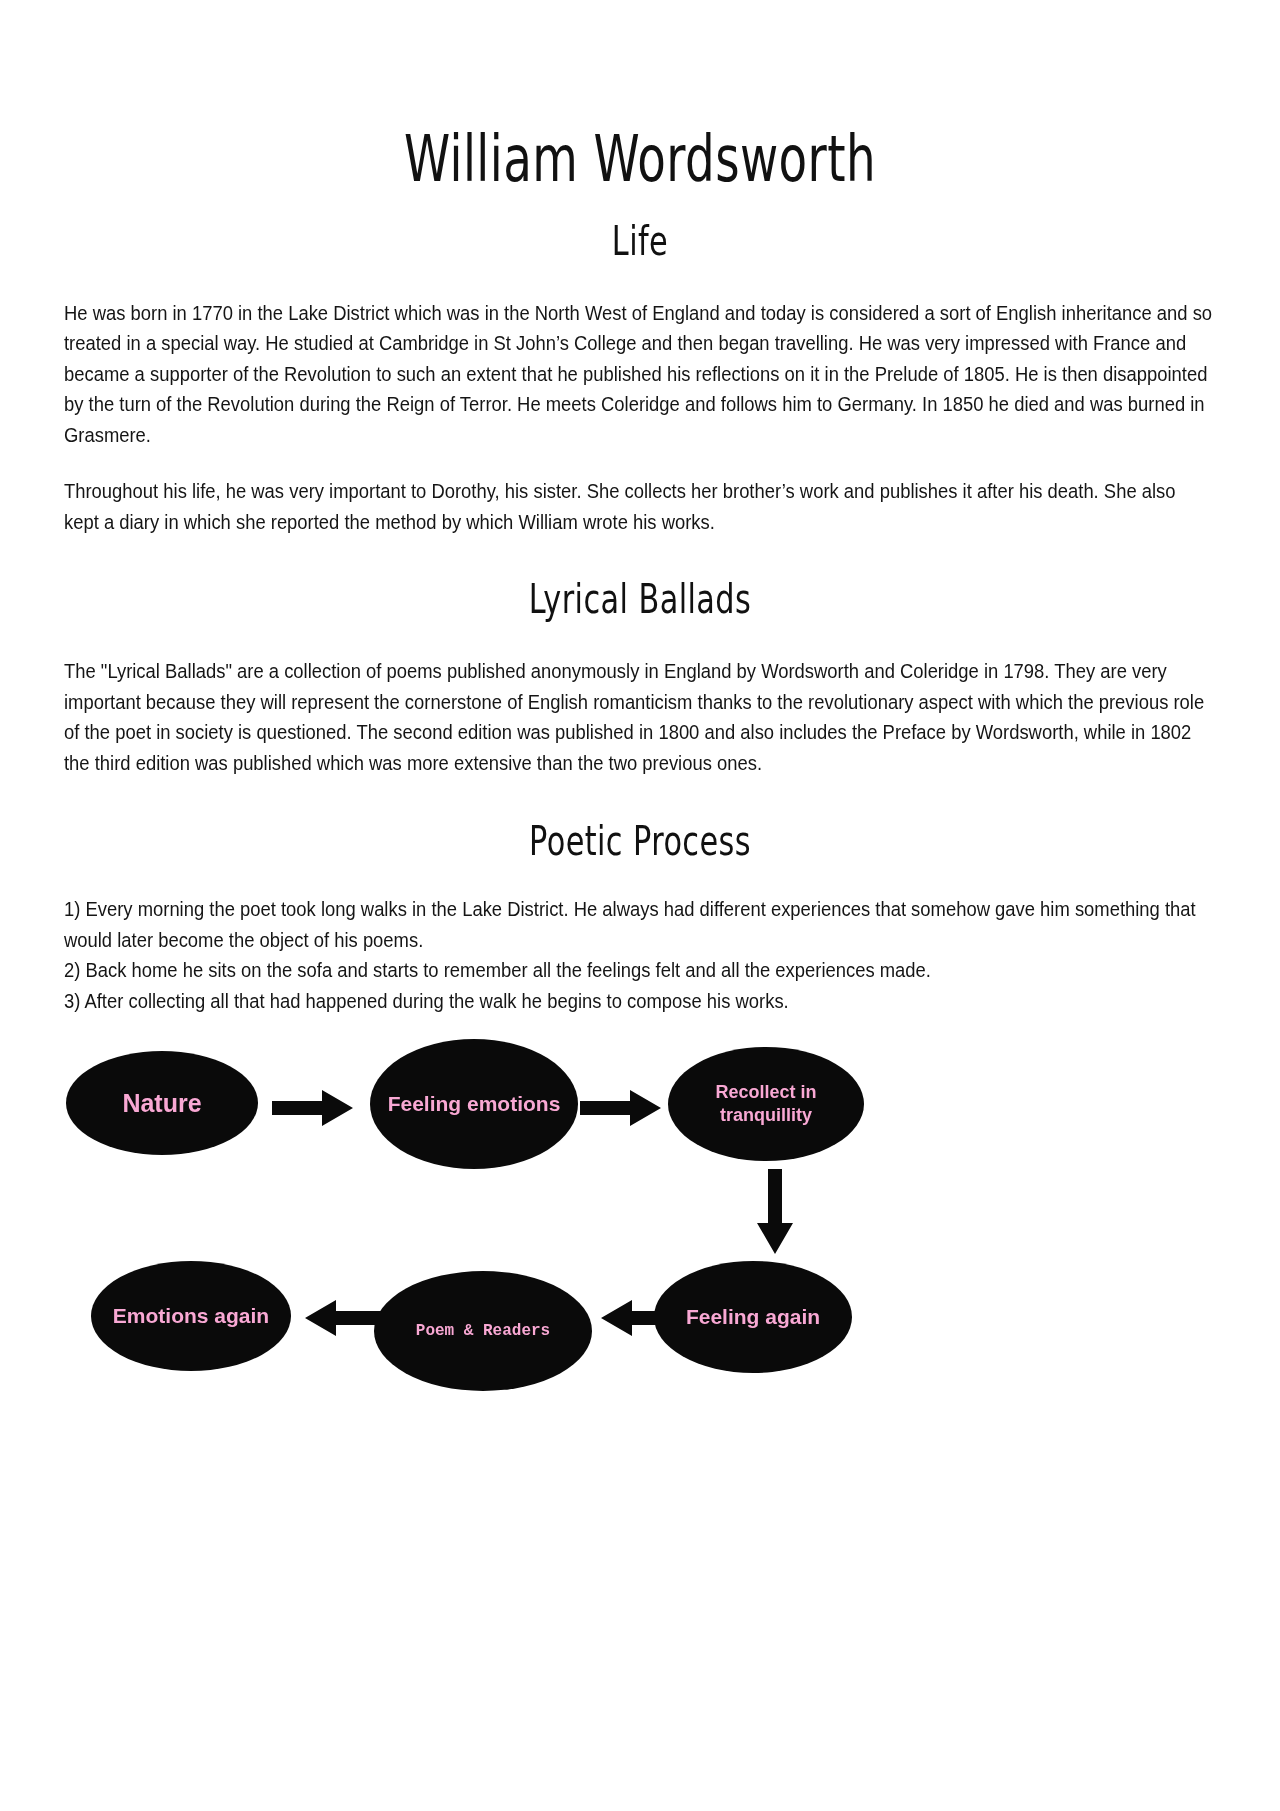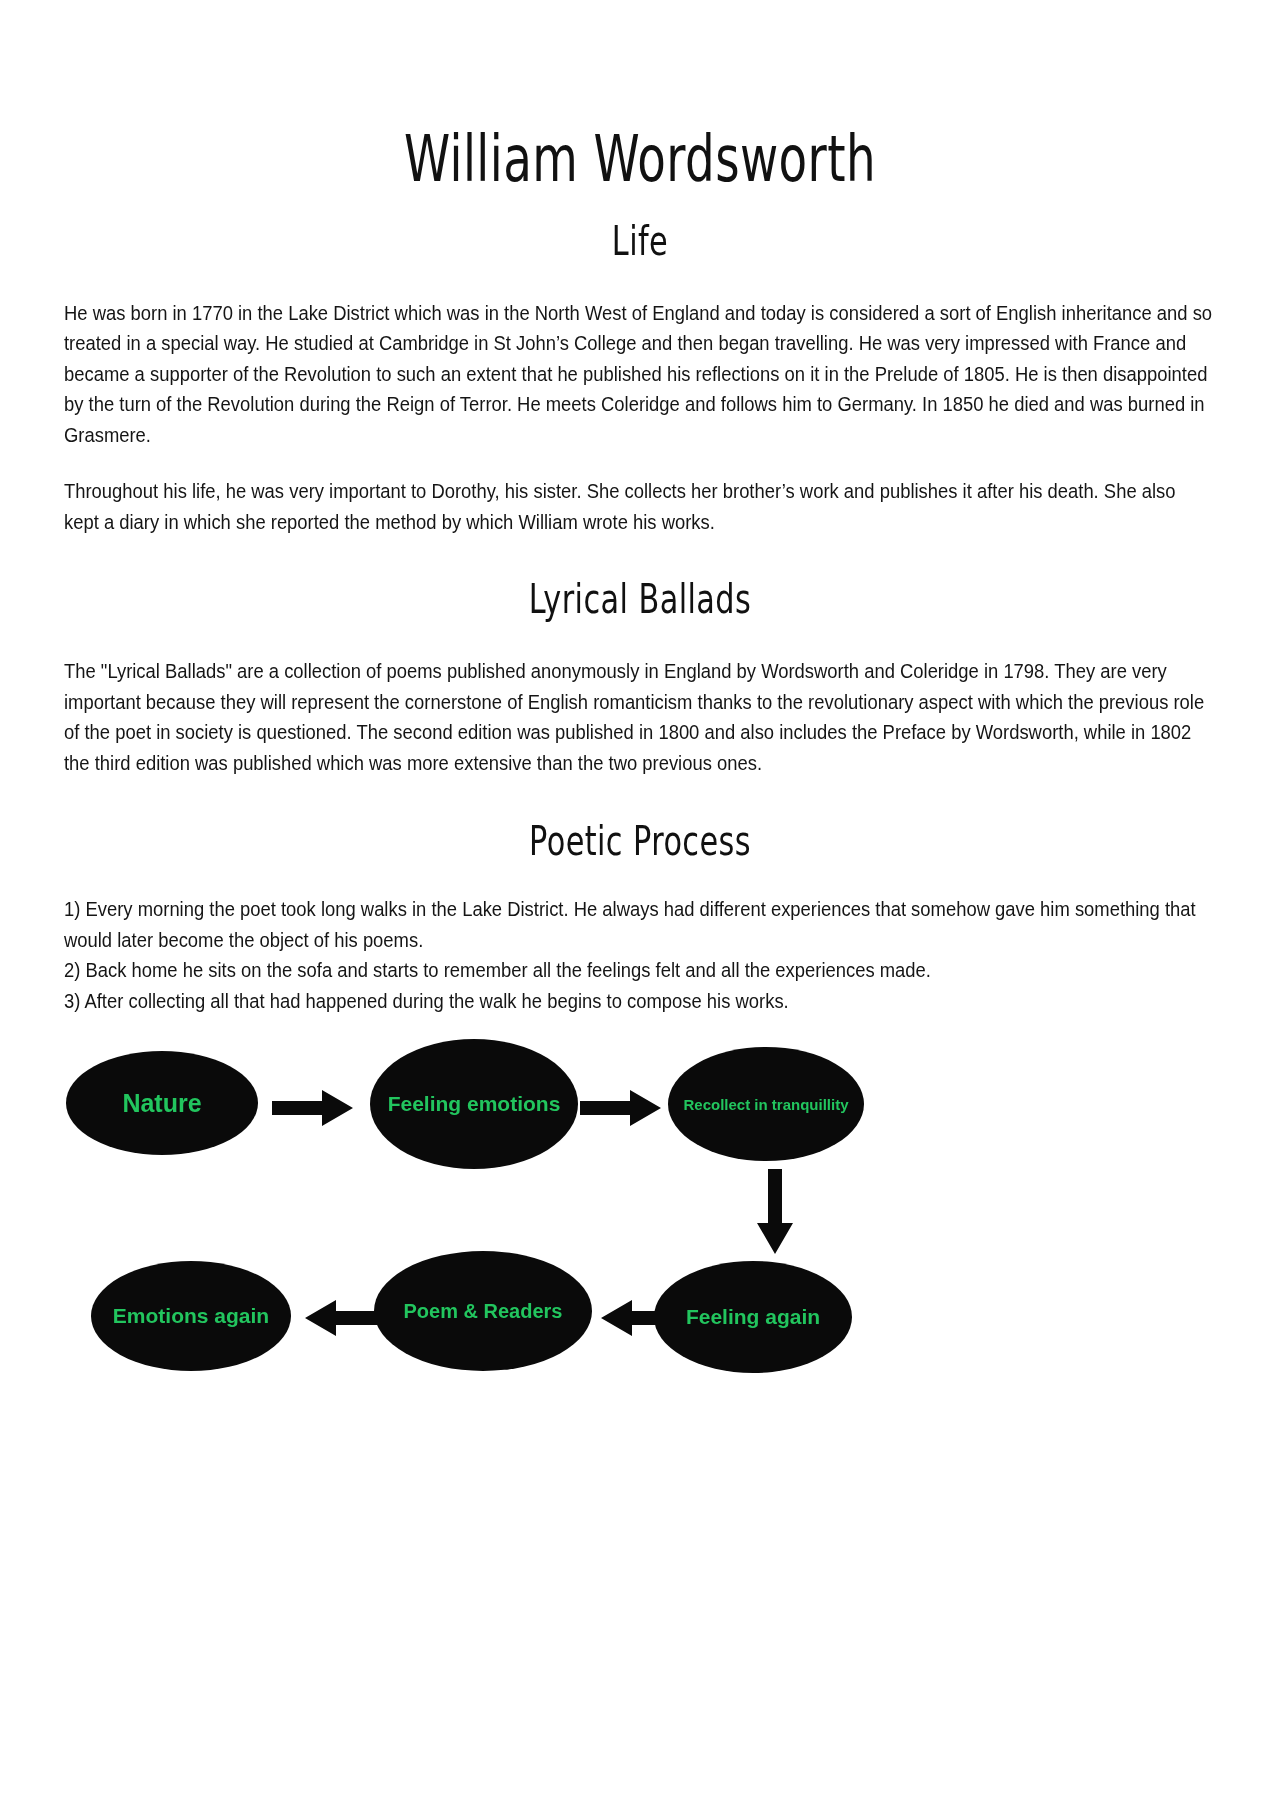--- a/index.html
+++ b/index.html
@@ -83,37 +83,37 @@
     position: relative;
     margin-top: 22px;
     width: 1040px;
     height: 400px;
     margin-left: -8px;
   }
   .node {
     position: absolute;
     background: #0a0a0a;
     border-radius: 50%;
-    color: #22c55e;
+    color: #f9a8d4;
     font-family: "Liberation Sans", sans-serif;
     font-weight: bold;
     display: flex;
     align-items: center;
     justify-content: center;
     text-align: center;
     line-height: 1.28;
     box-sizing: border-box;
   }
   .node .node-label { display: block; padding: 0 10px; }
 
   #node-nature      { left: 10px;  top: 12px;  width: 192px; height: 104px; font-size: 25px; }
   #node-feeling-emotions { left: 314px; top: 0px;  width: 208px; height: 130px; font-size: 21px; }
-  #node-recollect   { left: 612px; top: 8px;   width: 196px; height: 114px; font-size: 15px; }
+  #node-recollect   { left: 612px; top: 8px;   width: 196px; height: 114px; font-size: 18px; }
   #node-feeling-again { left: 598px; top: 222px; width: 198px; height: 112px; font-size: 21px; }
-  #node-poem-readers  { left: 318px; top: 212px; width: 218px; height: 120px; font-size: 20px; }
+  #node-poem-readers  { left: 318px; top: 232px; width: 218px; height: 120px; font-size: 16px; font-family: Liberation Mono, monospace; }
   #node-emotions-again{ left: 35px;  top: 222px; width: 200px; height: 110px; font-size: 21px; }
 
   .arrow {
     position: absolute;
   }
   #arrow-1 { left: 214px; top: 48px; }
   #arrow-2 { left: 522px; top: 48px; }
   #arrow-3 { left: 698px; top: 128px; }
   #arrow-4 { left: 542px; top: 258px; }
   #arrow-5 { left: 246px; top: 258px; }

